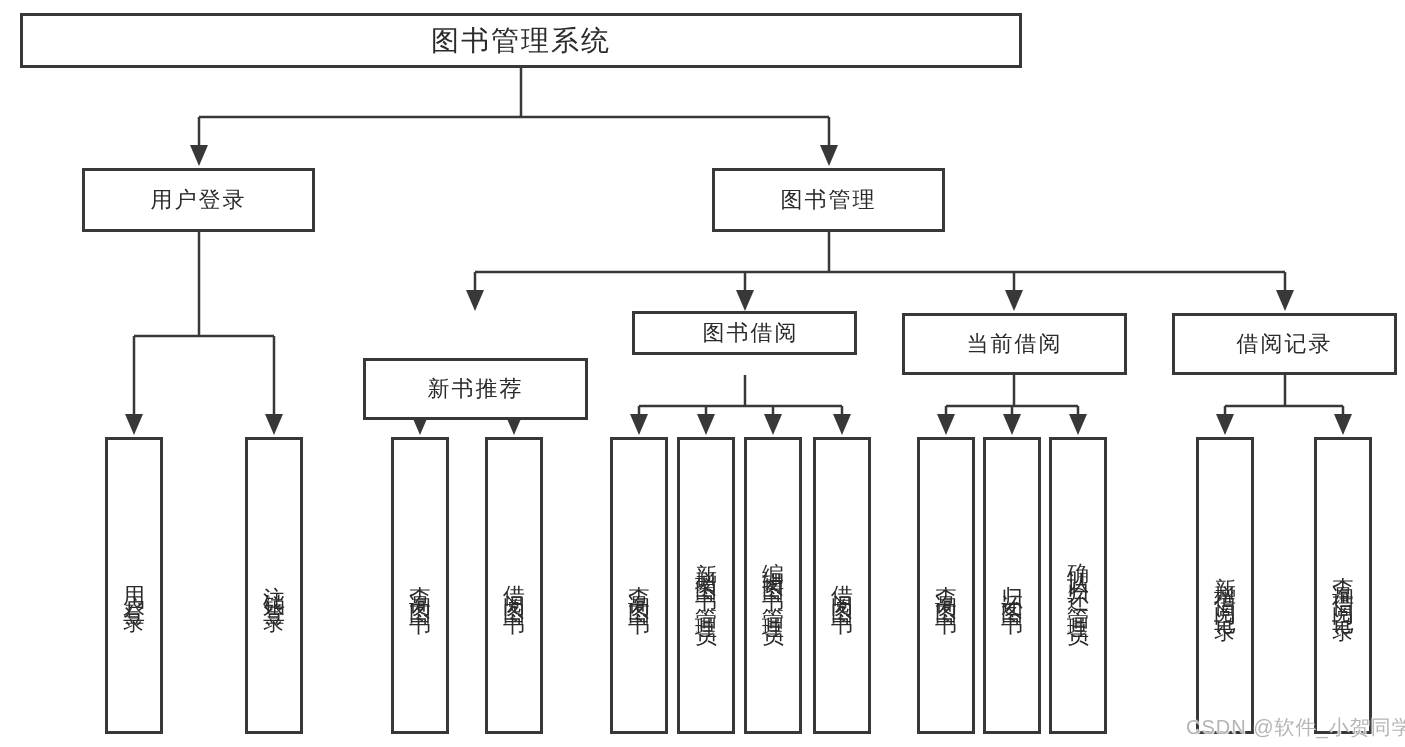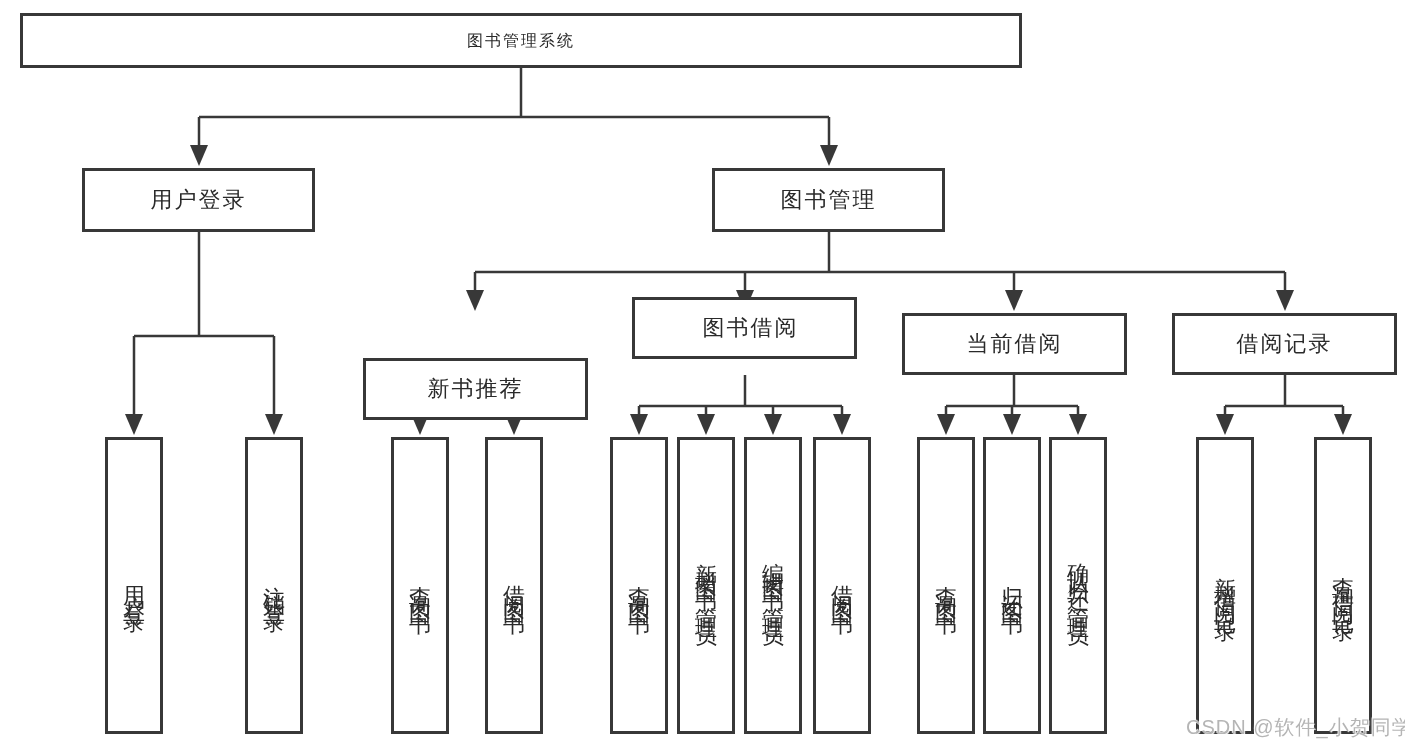--- a/index.html
+++ b/index.html
@@ -7,21 +7,21 @@
     position:relative;width:1405px;height:747px;background:#ffffff;
     font-family:"Liberation Sans","DejaVu Sans",sans-serif;overflow:hidden;
   }
   svg.wires{position:absolute;left:0;top:0;width:1405px;height:747px;z-index:1;}
   .box{
     position:absolute;box-sizing:border-box;background:#ffffff;
     border:3px solid #383838;color:#2a2a2a;z-index:2;
     display:flex;align-items:center;justify-content:center;
     font-size:22px;letter-spacing:2px;text-align:center;line-height:1.2;
   }
-  .box.root{font-size:16px;}
+  .box.root{font-size:28px;}
   .vbox{
     writing-mode:vertical-rl;text-orientation:mixed;
     font-size:22px;letter-spacing:9px;line-height:1;
   }
   .watermark{
     position:absolute;left:1186px;top:714px;z-index:5;
     font-size:20px;letter-spacing:1px;color:#b5b5b5;
     text-shadow:1px 1px 1px #ffffff,-1px -1px 1px #ffffff;
     white-space:nowrap;
   }
@@ -63,21 +63,21 @@
       <polygon points="1334,414 1352,414 1343,435"></polygon>
     </g>
   </svg>
 
   <div class="box root" style="left:20px;top:13px;width:1002px;height:55px;">图书管理系统</div>
 
   <div class="box" style="left:82px;top:168px;width:233px;height:64px;">用户登录</div>
   <div class="box" style="left:712px;top:168px;width:233px;height:64px;text-align:right;">图书管理</div>
 
   <div class="box" style="left:363px;top:313px;width:225px;height:62px;margin-top:45px;">新书推荐</div>
-  <div class="box" style="left:632px;top:297px;width:225px;height:62px;padding-left:12px;">图书借阅</div>
+  <div class="box" style="left:632px;top:311px;width:225px;height:44px;padding-left:12px;">图书借阅</div>
   <div class="box" style="left:902px;top:313px;width:225px;height:62px;text-align:right;">当前借阅</div>
   <div class="box" style="left:1172px;top:313px;width:225px;height:62px;">借阅记录</div>
 
   <div class="box vbox" style="left:105px;top:437px;width:58px;height:297px;">用户登录</div>
   <div class="box vbox" style="left:245px;top:437px;width:58px;height:297px;">注销登录</div>
 
   <div class="box vbox" style="left:391px;top:437px;width:58px;height:297px;">查询图书</div>
   <div class="box vbox" style="left:485px;top:437px;width:58px;height:297px;">借阅图书</div>
 
   <div class="box vbox" style="left:610px;top:437px;width:58px;height:297px;">查询图书</div>

